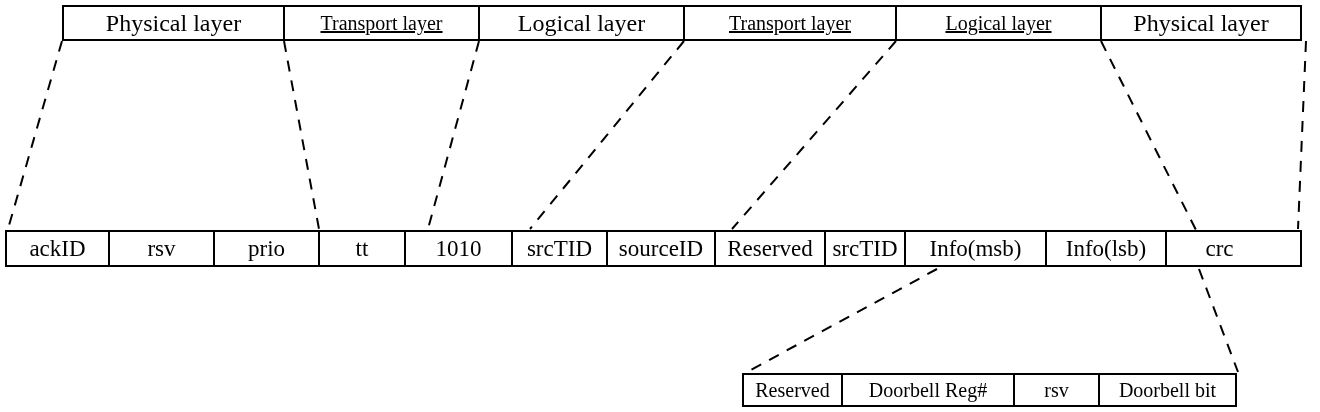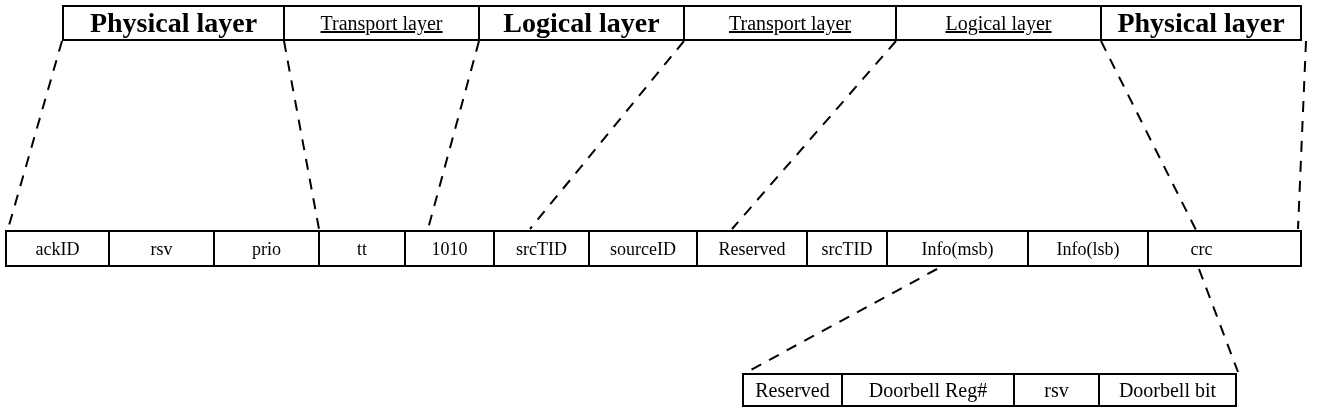--- a/index.html
+++ b/index.html
@@ -30,23 +30,23 @@
     align-items: center;
     justify-content: center;
     white-space: nowrap;
     overflow: hidden;
     line-height: 1;
   }
   .cell:last-child { border-right: none; }
   .top-row    { left: 62px;  top: 5px;   width: 1240px; height: 36px; }
   .mid-row    { left: 5px;   top: 230px; width: 1297px; height: 37px; }
   .bottom-row { left: 742px; top: 373px; width: 495px;  height: 34px; }
-  .top-row .cell.large { font-size: 28px; font-weight: bold; }
+  .top-row .cell.large { font-size: 24px; }
   .top-row .cell.small { font-size: 20px; text-decoration: underline; }
-  .mid-row .cell { font-size: 18px; }
+  .mid-row .cell { font-size: 23px; }
   .bottom-row .cell { font-size: 20px; }
   #connector-overlay {
     position: absolute;
     left: 0; top: 0;
     width: 1320px; height: 412px;
     pointer-events: none;
   }
   #connector-overlay line {
     stroke: #000000;
     stroke-width: 2;
@@ -65,21 +65,21 @@
     <div class="cell small" style="width:212px">Transport layer</div>
     <div class="cell small" style="width:205px">Logical layer</div>
     <div class="cell large" style="width:198px">Physical layer</div>
   </div>
 
   <div class="row mid-row">
     <div class="cell" style="width:103px">ackID</div>
     <div class="cell" style="width:105px">rsv</div>
     <div class="cell" style="width:105px">prio</div>
     <div class="cell" style="width:86px">tt</div>
-    <div class="cell" style="width:89px">1010</div>
+    <div class="cell" style="width:107px">1010</div>
     <div class="cell" style="width:95px">srcTID</div>
     <div class="cell" style="width:108px">sourceID</div>
     <div class="cell" style="width:110px">Reserved</div>
     <div class="cell" style="width:80px">srcTID</div>
     <div class="cell" style="width:141px">Info(msb)</div>
     <div class="cell" style="width:120px">Info(lsb)</div>
     <div class="cell" style="width:105px">crc</div>
   </div>
 
   <div class="row bottom-row">

